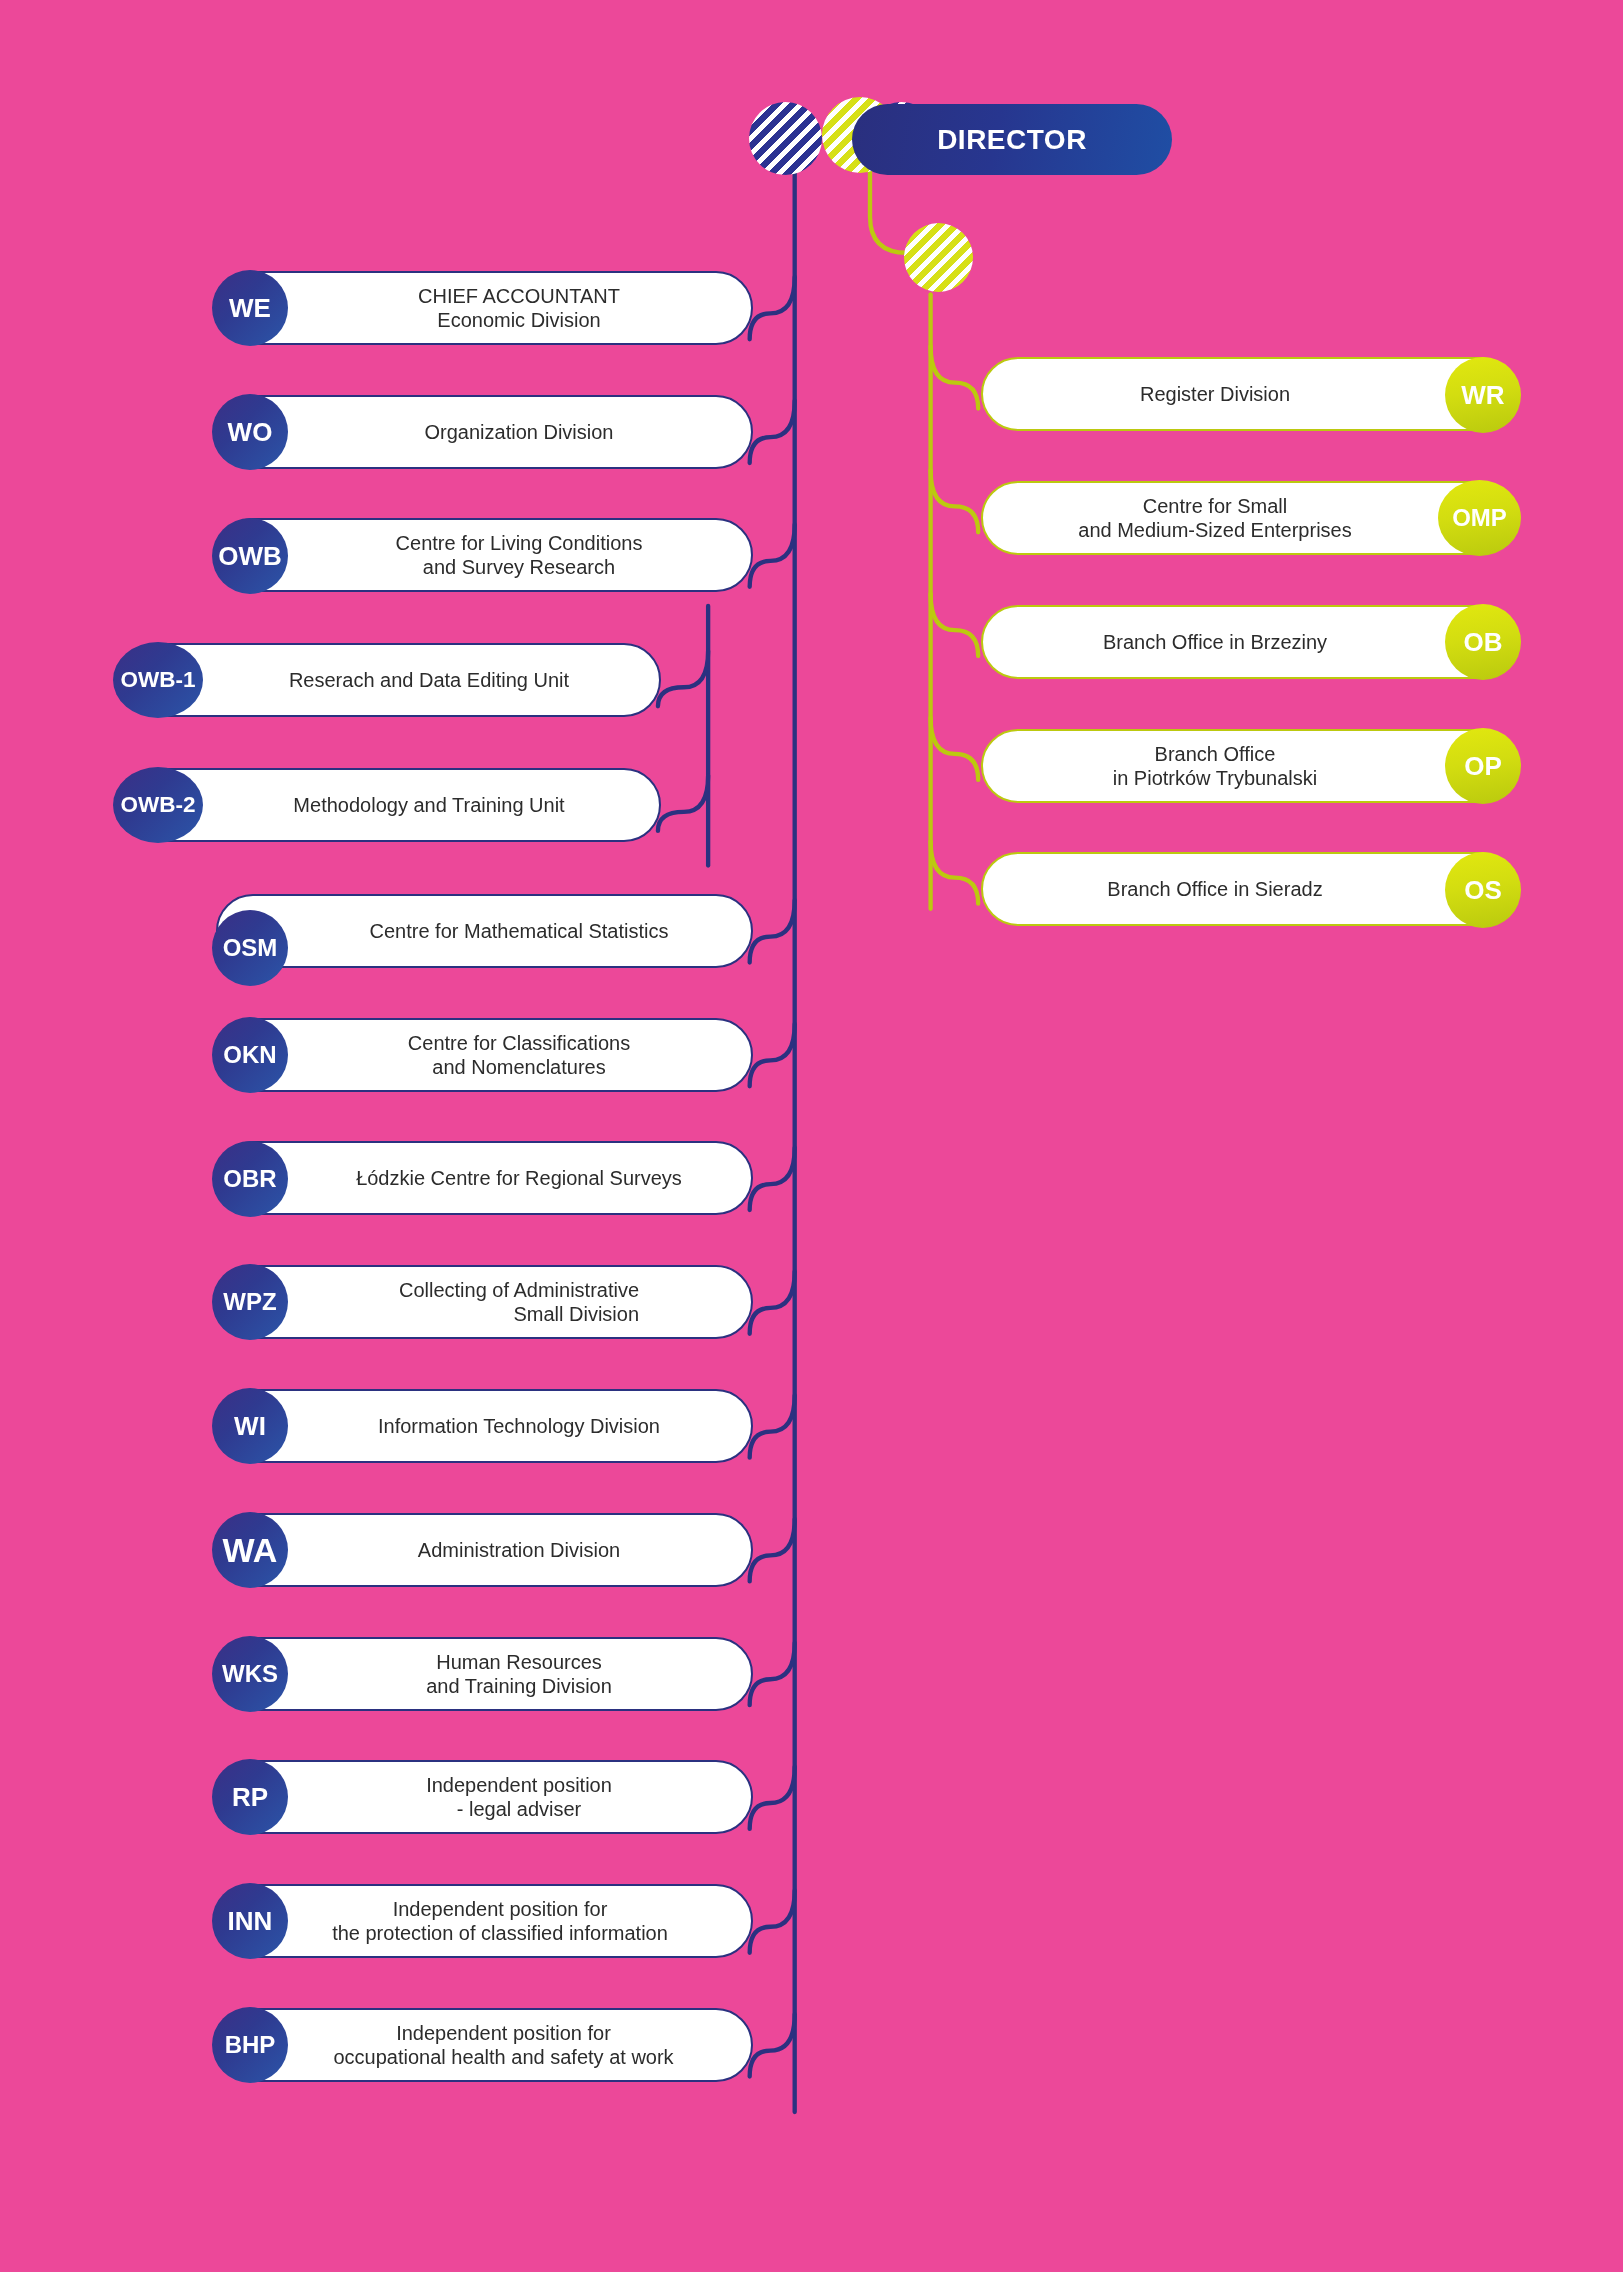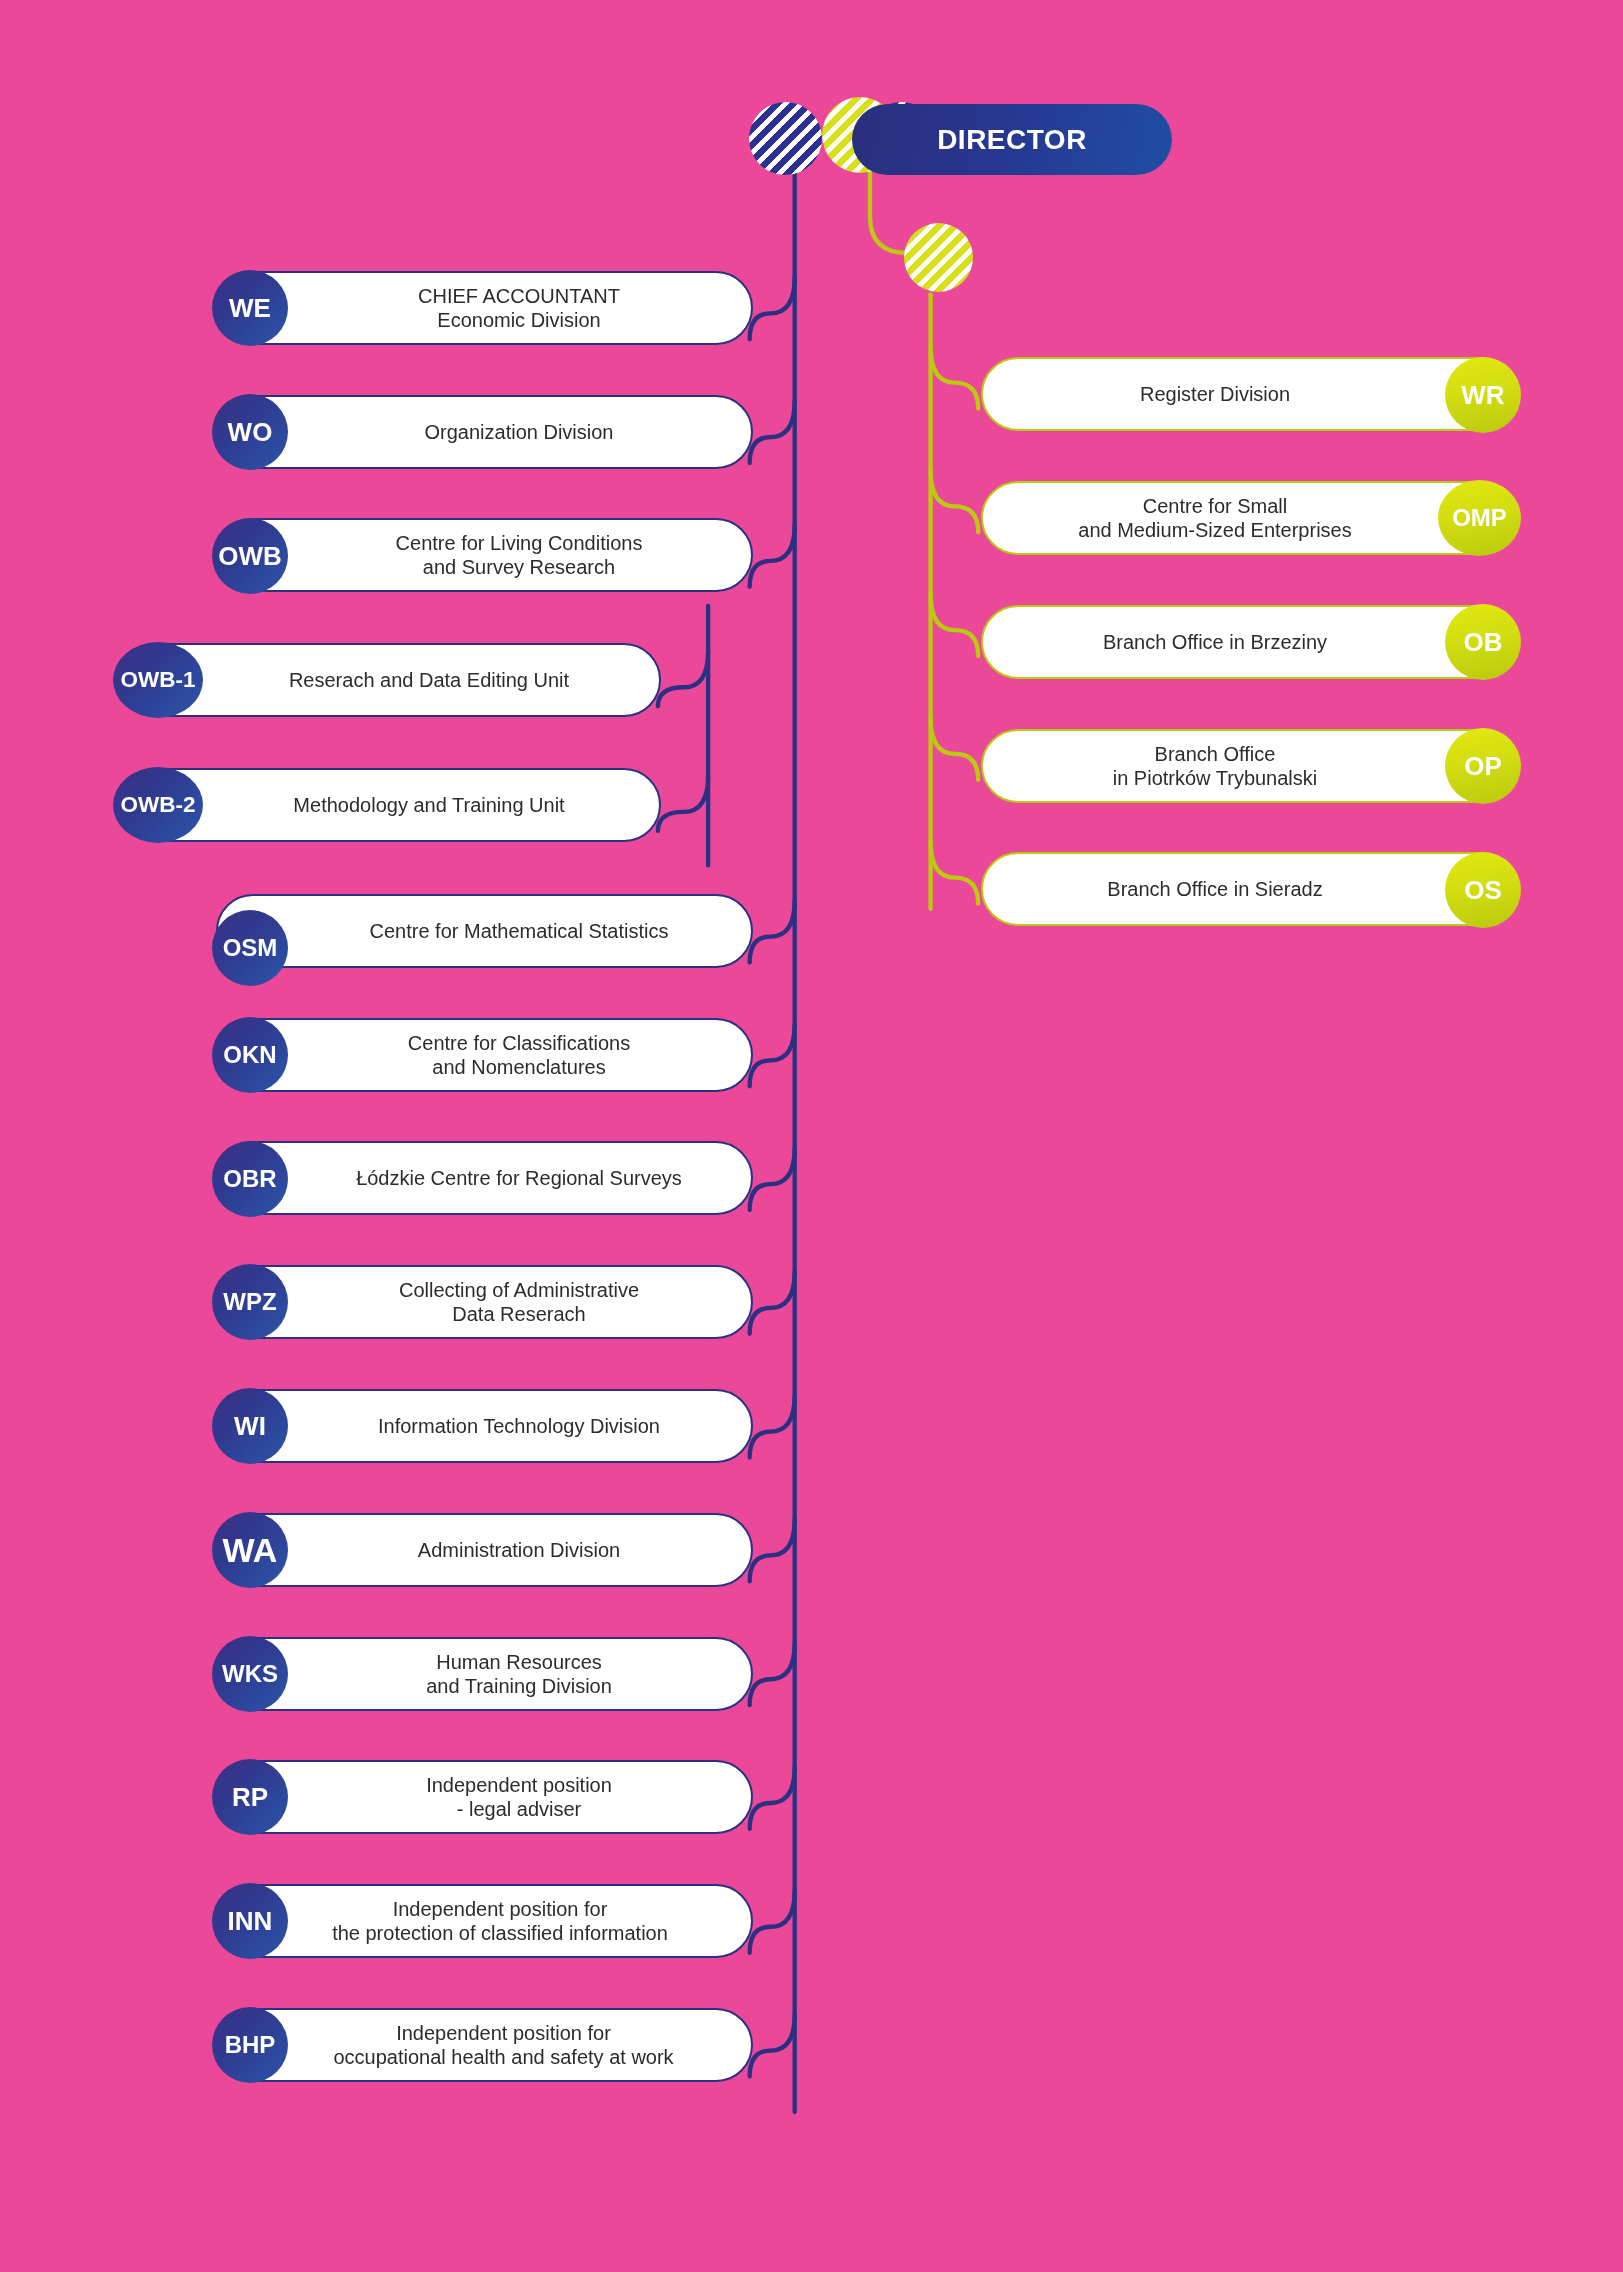--- a/index.html
+++ b/index.html
@@ -235,23 +235,23 @@
     <div class="node-box navy" style="left:216px; top:1141px; width:537px; height:74px;">
       <div class="node-label" style="padding-left:69px;">
         <div>Łódzkie Centre for Regional Surveys</div>
       </div>
     </div>
     <div class="node-badge navy" style="left:212px; top:1141px; width:76px; height:76px; font-size:24px;">OBR</div>
   </div>
 
   <div class="node">
     <div class="node-box navy" style="left:216px; top:1265px; width:537px; height:74px;">
-      <div class="node-label" style="padding-left:69px;">
+      <div class="node-label" style="padding-left:69px;text-align:right;">
         <div>Collecting of Administrative</div>
-        <div>Data Reserach</div>
+        <div>Small Division</div>
       </div>
     </div>
     <div class="node-badge navy" style="left:212px; top:1264px; width:76px; height:76px; font-size:24px;">WPZ</div>
   </div>
 
   <div class="node">
     <div class="node-box navy" style="left:216px; top:1389px; width:537px; height:74px;">
       <div class="node-label" style="padding-left:69px;">
         <div>Information Technology Division</div>
       </div>

